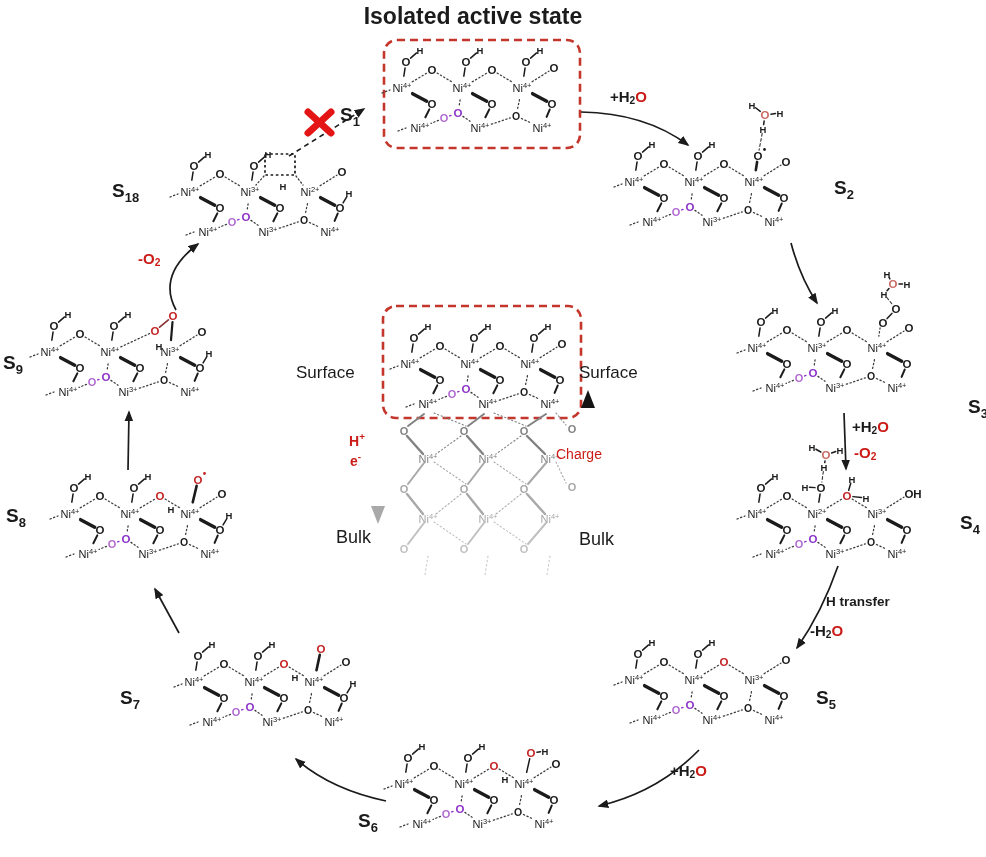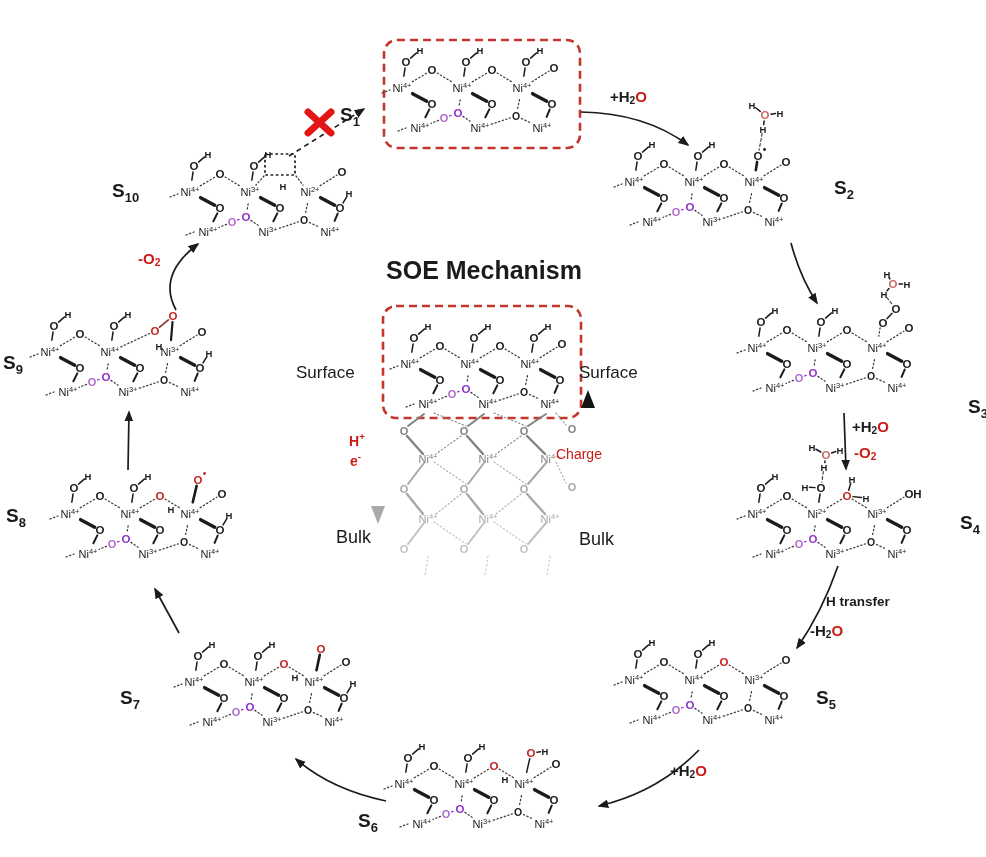--- a/index.html
+++ b/index.html
@@ -662,33 +662,33 @@
       <g>
         <line x1="308" y1="112" x2="331" y2="133" stroke="#e31515" stroke-width="7" stroke-linecap="round"></line>
         <line x1="331" y1="112" x2="308" y2="133" stroke="#e31515" stroke-width="7" stroke-linecap="round"></line>
       </g>
       <line x1="378" y1="392" x2="378" y2="508" stroke="url(#gradL)" stroke-width="4.5"></line>
       <polygon points="371,506 385,506 378,524" fill="#a9a9a9"></polygon>
       <line x1="588" y1="404" x2="588" y2="526" stroke="url(#gradR)" stroke-width="4.5"></line>
       <polygon points="581,408 595,408 588,390" fill="#141414"></polygon>
     </svg>
 
+  <div class="abs title" style="left:243px;top:3px;width:460px;font-size:23px;">Isolated active state</div>
 
-  <div class="abs title" style="left:334px;top:256px;width:300px;font-size:25px;">SOE Mechanism</div>
 
   <div class="abs state-label" style="left:340px;top:72px;margin-top:32px;"><span>S</span><span class="sl-sub">1</span></div>
   <div class="abs state-label" style="left:834px;top:177px;"><span>S</span><span class="sl-sub">2</span></div>
   <div class="abs state-label" style="left:968px;top:352px;margin-top:44px;"><span>S</span><span class="sl-sub">3</span></div>
   <div class="abs state-label" style="left:943px;top:512px;margin-left:17px;"><span>S</span><span class="sl-sub">4</span></div>
   <div class="abs state-label" style="left:816px;top:687px;"><span>S</span><span class="sl-sub">5</span></div>
   <div class="abs state-label" style="left:358px;top:810px;"><span>S</span><span class="sl-sub">6</span></div>
   <div class="abs state-label" style="left:120px;top:687px;"><span>S</span><span class="sl-sub">7</span></div>
   <div class="abs state-label" style="left:6px;top:505px;text-align:center;"><span>S</span><span class="sl-sub">8</span></div>
   <div class="abs state-label" style="left:3px;top:352px;"><span>S</span><span class="sl-sub">9</span></div>
-  <div class="abs state-label" style="left:112px;top:180px;"><span>S</span><span class="sl-sub">10</span></div>
+  <div class="abs state-label" style="left:112px;top:180px;"><span>S</span><span class="sl-sub">18</span></div>
 
   <div class="abs lbl" style="left:610px;top:88px;"><span>+H</span><span class="sub">2</span><span class="red">O</span></div>
   <div class="abs lbl" style="left:852px;top:418px;"><span>+H</span><span class="sub">2</span><span class="red">O</span></div>
   <div class="abs lbl red" style="left:854px;top:444px;"><span>-O</span><span class="sub">2</span></div>
   <div class="abs lbl" style="left:826px;top:594px;font-size:13.5px;"><span>H transfer</span></div>
   <div class="abs lbl" style="left:810px;top:622px;"><span>-H</span><span class="sub">2</span><span class="red">O</span></div>
   <div class="abs lbl" style="left:670px;top:762px;"><span>+H</span><span class="sub">2</span><span class="red">O</span></div>
   <div class="abs lbl red" style="left:138px;top:250px;"><span>-O</span><span class="sub">2</span></div>
 
   <div class="abs centerlbl" style="left:296px;top:363px;">Surface</div>

